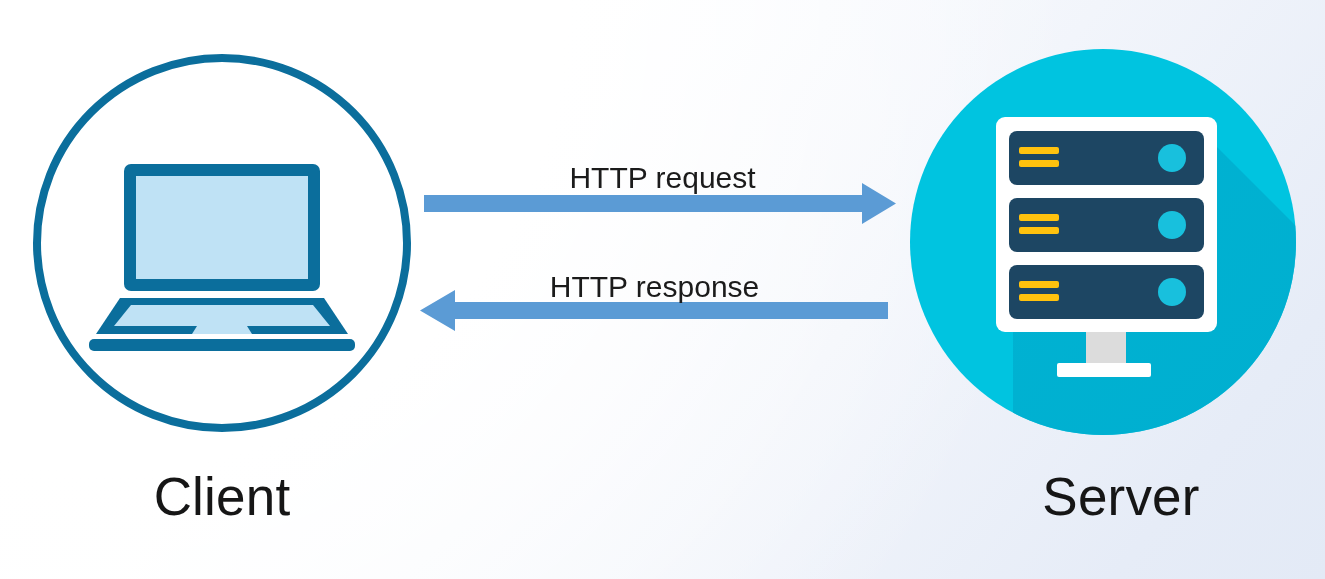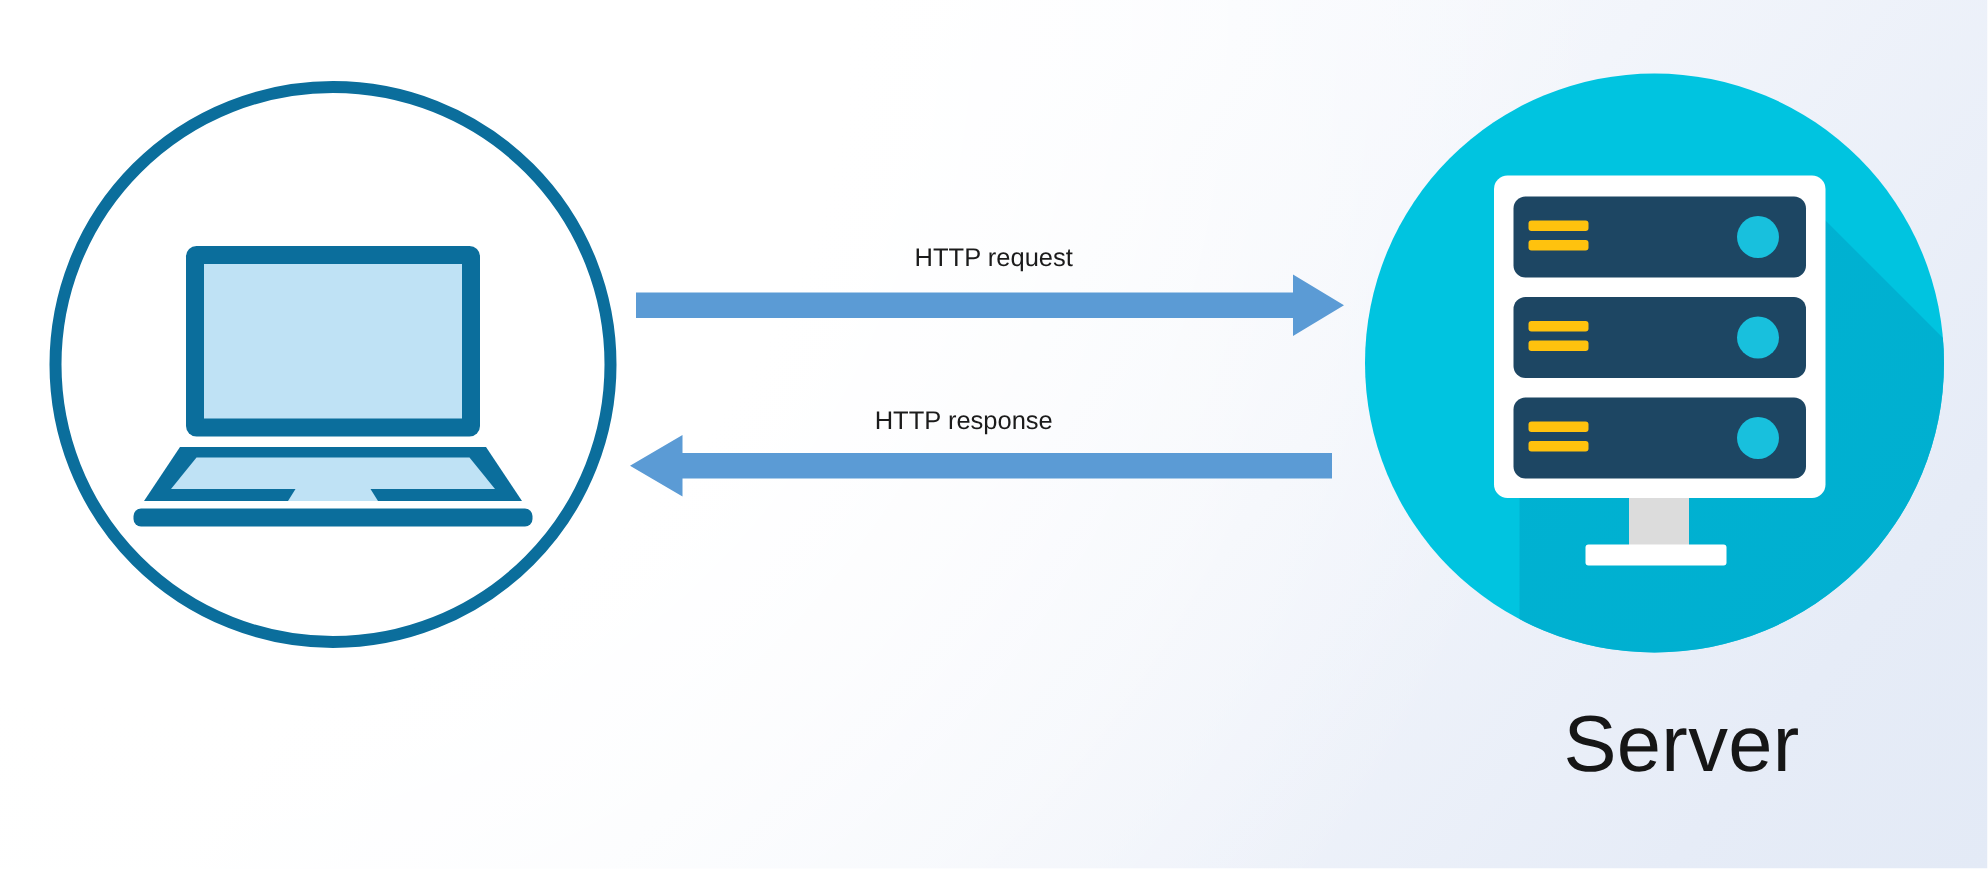--- a/index.html
+++ b/index.html
@@ -55,32 +55,32 @@
     left: 941px;
     top: 470px;
     width: 360px;
   }
 
   .arrow-label {
     position: absolute;
     text-align: center;
     color: #1b1b1b;
     font-family: "Liberation Sans", sans-serif;
-    font-size: 17px;
+    font-size: 30px;
     font-weight: 400;
     line-height: 1;
     white-space: nowrap;
   }
   #request-label {
     left: 430px;
     top: 163px;
     width: 465px;
   }
   #response-label {
-    left: 410px;
+    left: 422px;
     top: 272px;
     width: 465px;
   }
 </style>
 </head>
 <body>
 
 <div id="diagram-root">
 
   <svg id="diagram-svg" viewBox="0 0 1325 579" xmlns="http://www.w3.org/2000/svg">
@@ -157,16 +157,17 @@
 
     <g>
       <path d="M 888 302 L 455 302 L 455 290 L 420 310.5 L 455 331 L 455 319 L 888 319 Z" fill="#5b9bd5"></path>
     </g>
   </svg>
 
   <div class="arrow-label" id="request-label">HTTP request</div>
 
   <div class="arrow-label" id="response-label">HTTP response</div>
 
+  <div class="node-label" id="client-label">Client</div>
 
   <div class="node-label" id="server-label">Server</div>
 
 </div>
 
 </body></html>

